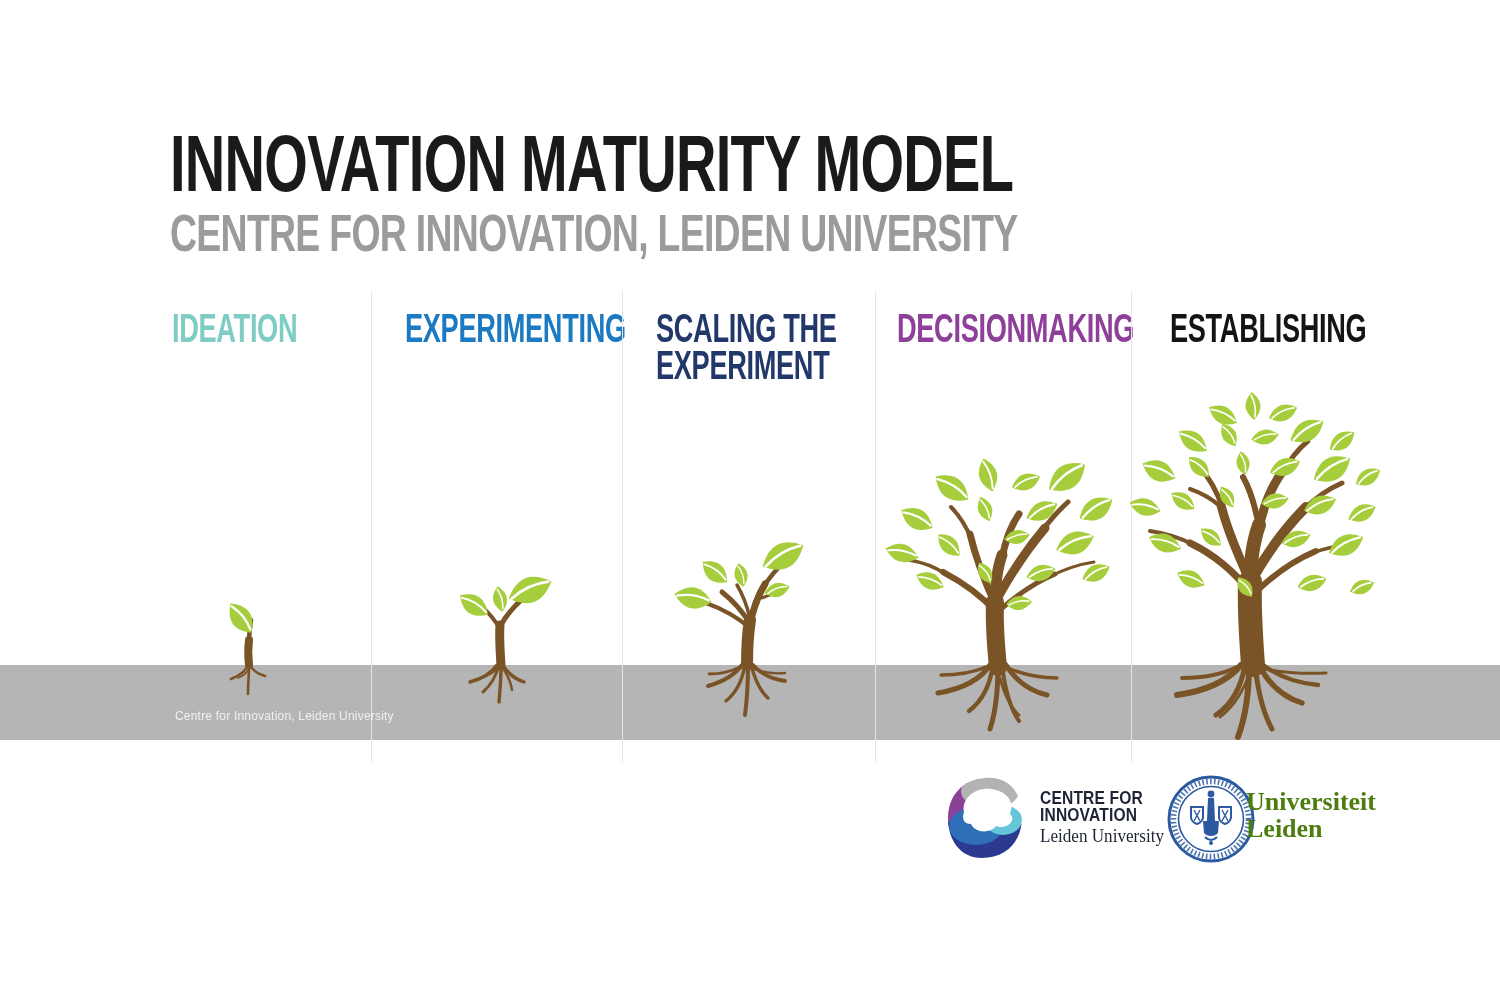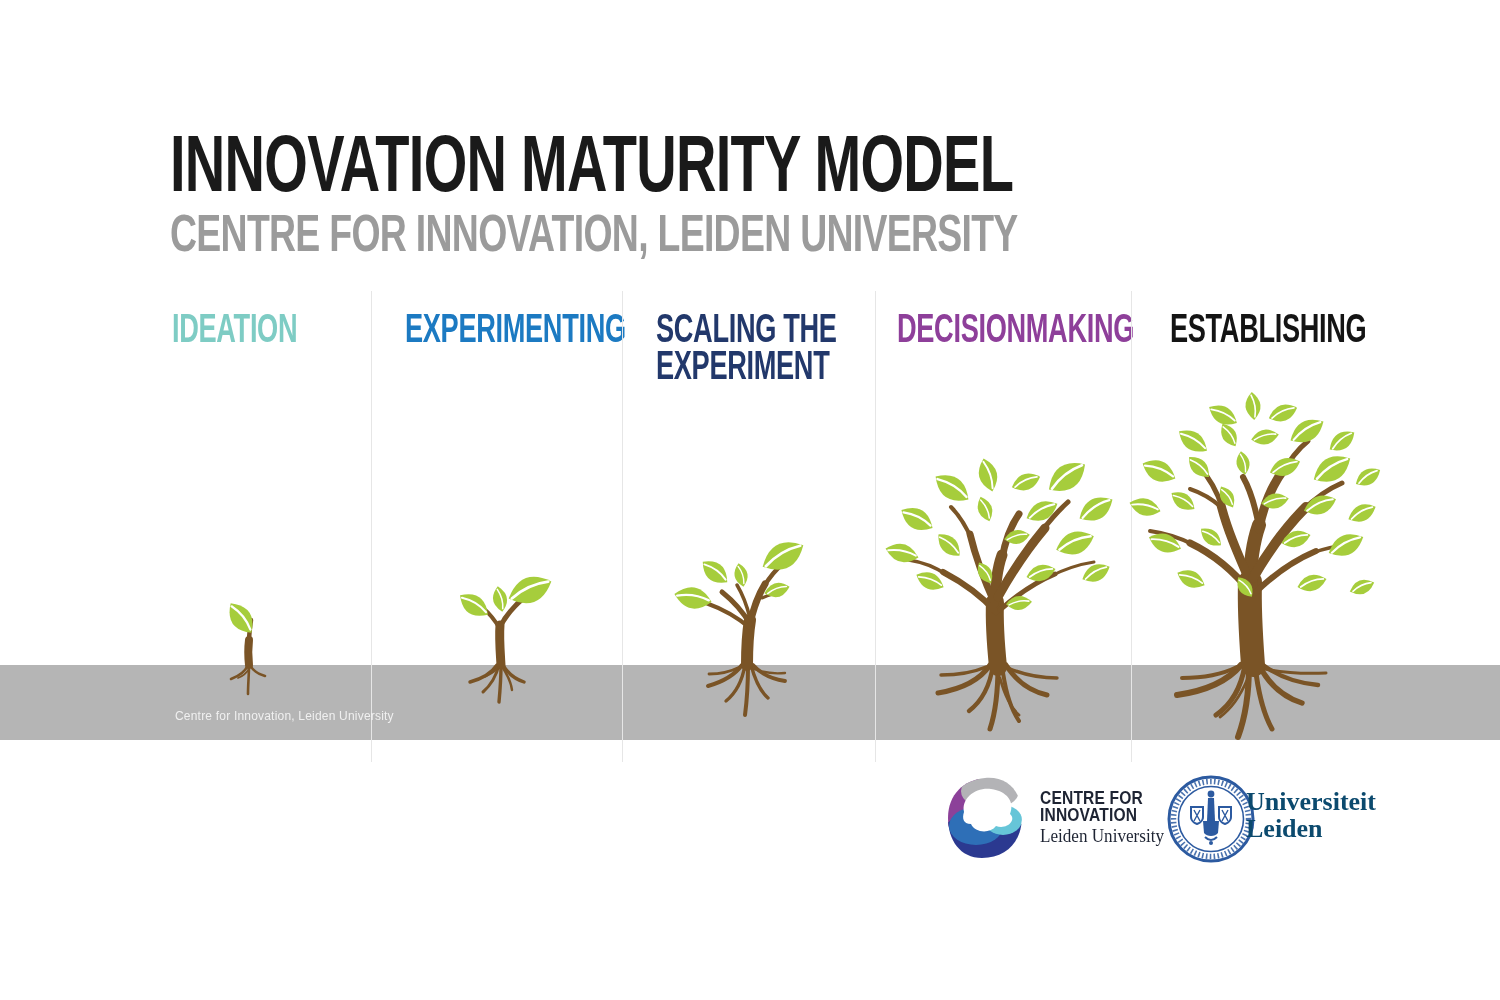--- a/index.html
+++ b/index.html
@@ -402,16 +402,16 @@
       <path d="M41 23 L47 23 L48 46 L40 46 Z" stroke="none"></path>
       <path d="M36 46 L52 46 L51 58 C48 62 40 62 37 58 Z" stroke="none"></path>
       <path d="M24 32 L36 32 L36 42 C36 47 30 49 30 49 C30 49 24 47 24 42 Z" fill="none" stroke-width="2"></path>
       <path d="M52 32 L64 32 L64 42 C64 47 58 49 58 49 C58 49 52 47 52 42 Z" fill="none" stroke-width="2"></path>
       <path d="M27 35 L33 46 M33 35 L27 46" fill="none" stroke-width="1.4"></path>
       <path d="M55 35 L61 46 M61 35 L55 46" fill="none" stroke-width="1.4"></path>
       <path d="M38 62 C42 66 46 66 50 62" fill="none" stroke-width="2"></path>
       <circle cx="44" cy="68" r="2" stroke="none"></circle>
     </g>
   </svg>
-  <div class="leiden-text" style="color: #0c4a6e;">Universiteit
+  <div class="leiden-text" style="color: #4d7c0f;">Universiteit
 Leiden</div>
 
 </div>
 
 </body></html>

